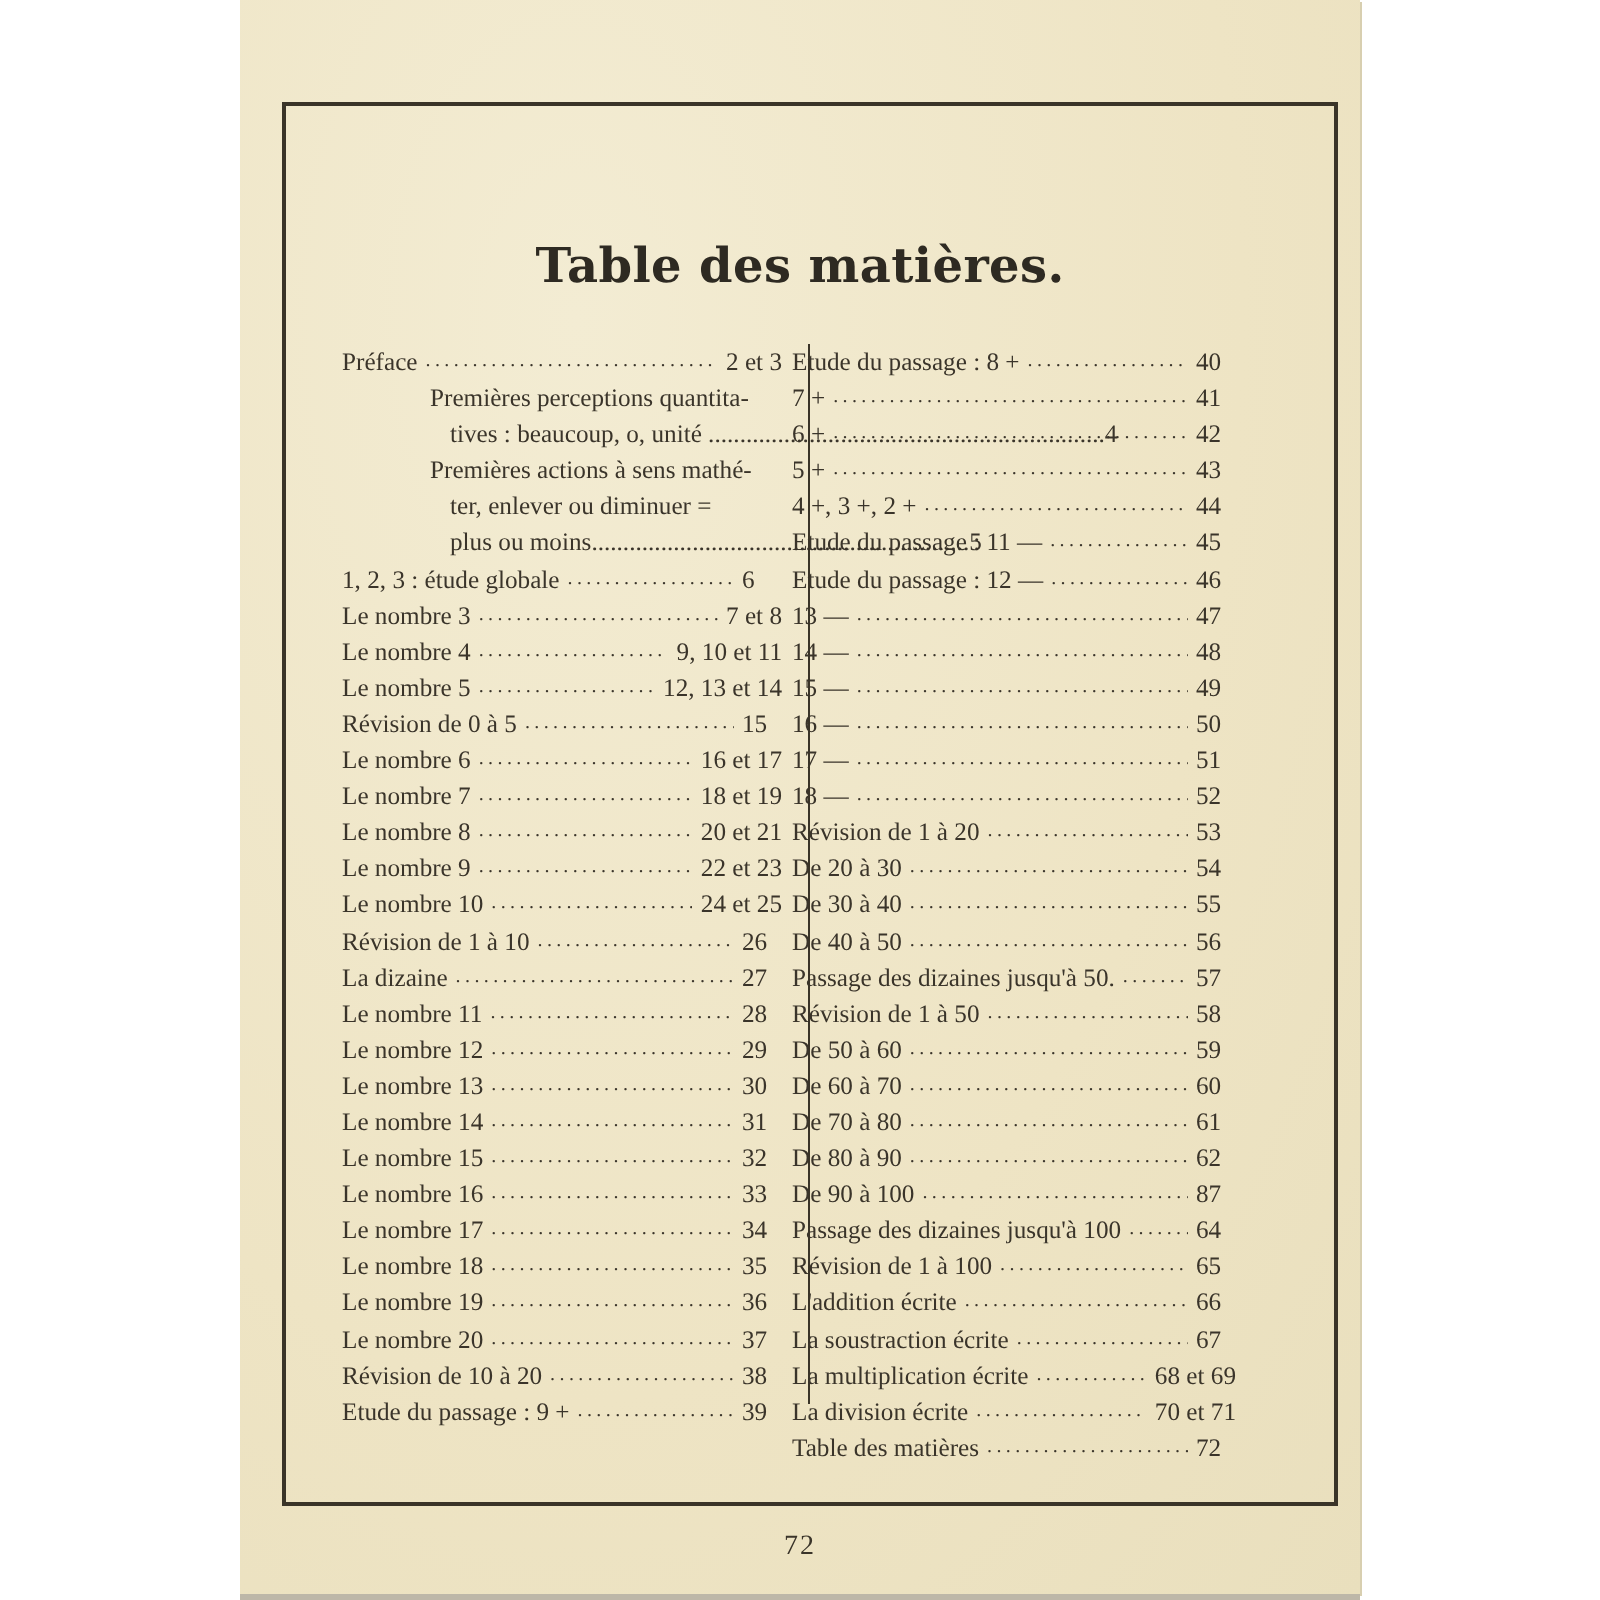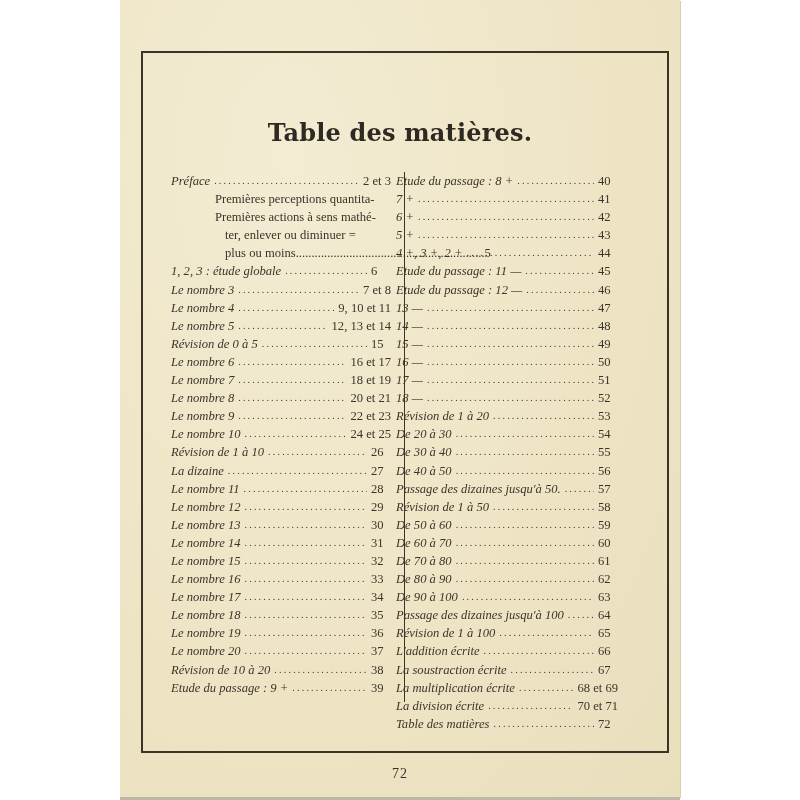--- a/index.html
+++ b/index.html
@@ -64,21 +64,21 @@
       top: 172px;
       width: 1px;
       height: 530px;
       background: #3a3428;
     }
     .entry {
       display: flex;
       align-items: flex-end;
       white-space: nowrap;
     }
-    .entry .label { flex: 0 0 auto; font-style: italic; }
+    .entry .label { flex: 0 0 auto; }
     .entry .dots {
       flex: 1 1 auto;
       overflow: hidden;
       margin: 0 4px;
       letter-spacing: 2.2px;
       font-size: 10px;
       line-height: 18.1px;
     }
     .entry .page-ref {
       flex: 0 0 auto;
@@ -120,20 +120,25 @@
 <div class="title">Table des matières.</div>
 
 <div class="col col-left" id="col-left">
     <div class="entry">
       <span class="label">Préface</span>
       <span class="dots">............................................................</span>
       <span class="page-ref">2 et 3</span>
     </div>
     <div class="multi">
       <span class="line">Premières perceptions quantita-</span>
+      <div class="last">
+        <span class="label">tives : beaucoup, o, unité ...</span>
+        <span class="dots">............................................................</span>
+        <span class="page-ref">4</span>
+      </div>
     </div>
     <div class="multi">
       <span class="line">Premières actions à sens mathé-</span>
       <span class="line indent">ter, enlever ou diminuer =</span>
       <div class="last">
         <span class="label">plus ou moins</span>
         <span class="dots">............................................................</span>
         <span class="page-ref">5</span>
       </div>
     </div>
@@ -371,21 +376,21 @@
       <span class="page-ref">61</span>
     </div>
     <div class="entry">
       <span class="label">De 80 à 90</span>
       <span class="dots">............................................................</span>
       <span class="page-ref">62</span>
     </div>
     <div class="entry">
       <span class="label">De 90 à 100</span>
       <span class="dots">............................................................</span>
-      <span class="page-ref">63</span>
+      <span class="page-ref">87</span>
     </div>
     <div class="entry">
       <span class="label">Passage des dizaines jusqu'à 100</span>
       <span class="dots">............................................................</span>
       <span class="page-ref">64</span>
     </div>
     <div class="entry">
       <span class="label">Révision de 1 à 100</span>
       <span class="dots">............................................................</span>
       <span class="page-ref">65</span>

